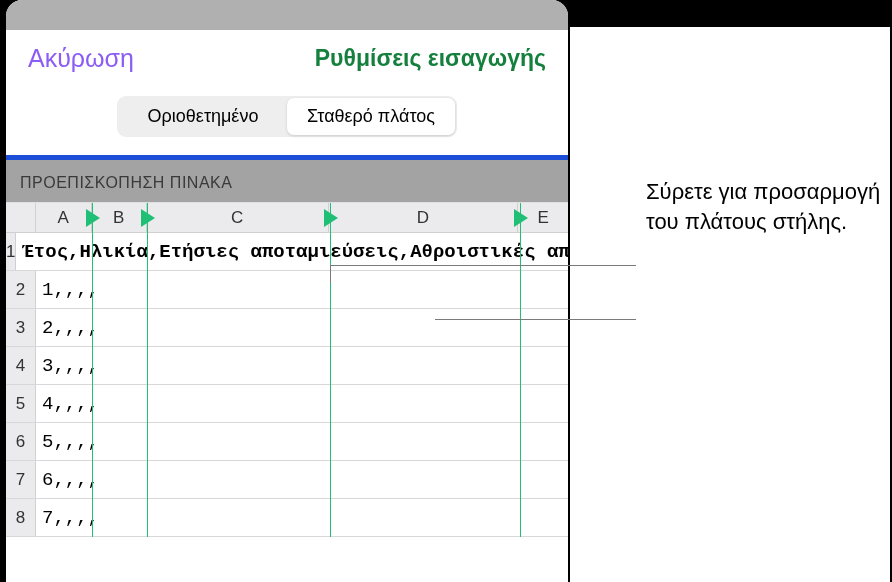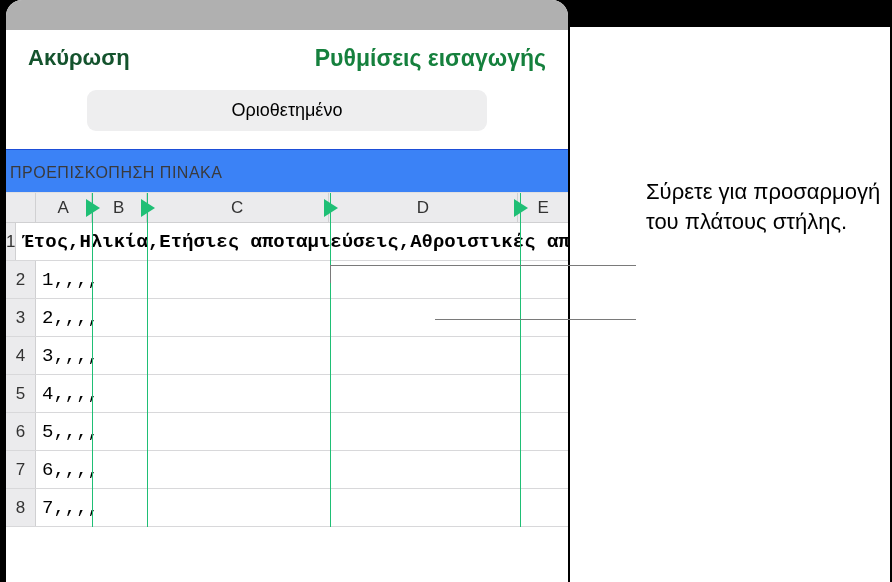--- a/index.html
+++ b/index.html
@@ -39,61 +39,61 @@
       overflow: hidden;
     }
     .toolbar {
       height: 56px;
       display: flex;
       align-items: center;
       justify-content: space-between;
       padding: 0 22px;
     }
     .toolbar-btn {
-      font-size: 22px;
-      font-weight: 700;
+      font-size: 25px;
+      font-weight: 400;
       background: none;
       border: none;
       cursor: pointer;
-      color: #14532d;
+      color: #8b5cf6;
     }
     .toolbar-title {
       font-size: 23px;
       font-weight: 700;
       color: #15803d;
     }
     .segmented {
       display: flex;
-      width: 400px;
-      margin: 4px auto 18px;
+      width: 340px;
+      margin: 10px auto 18px;
       background: #eeeeef;
       border-radius: 9px;
       padding: 2px;
     }
     .seg-option {
       flex: 1;
       text-align: center;
       padding: 8px 0;
       font-size: 18px;
       border-radius: 7px;
       cursor: pointer;
       color: #000;
     }
     .seg-option.selected {
       background: #fff;
       box-shadow: 0 1px 3px rgba(0,0,0,0.15);
       font-weight: 500;
     }
     .section-header {
-      background: #3b82f6;
-      padding: 14px 4px 10px;
+      background: #a3a3a3;
+      padding: 14px 14px 10px;
       font-size: 16px;
       letter-spacing: 0.5px;
       color: #3a3a3c;
-      border-top: 1px solid #1d4ed8;
+      border-top: 5px solid #1d4ed8;
       border-bottom: 1px solid #e0e0e2;
     }
     .table-area {
       position: relative;
       width: 100%;
     }
     .col-header-row {
       display: flex;
       background: #ebebed;
       height: 30px;
@@ -186,20 +186,21 @@
   <div class="sheet-bg"></div>
   <div class="sheet">
 
     <div class="toolbar">
       <button class="toolbar-btn">Ακύρωση</button>
       <div class="toolbar-title">Ρυθμίσεις εισαγωγής</div>
     </div>
 
     <div class="segmented">
       <div class="seg-option">Οριοθετημένο</div>
+      <div class="seg-option selected">Σταθερό πλάτος</div>
     </div>
 
     <div class="section-header">ΠΡΟΕΠΙΣΚΟΠΗΣΗ ΠΙΝΑΚΑ</div>
 
     <div class="table-area">
       <div class="col-header-row">
         <div class="corner-cell"></div>
         <div class="col-header" style="width:56px">A</div>
         <div class="col-header" style="width:55px">B</div>
         <div class="col-header" style="width:183px">C</div>

